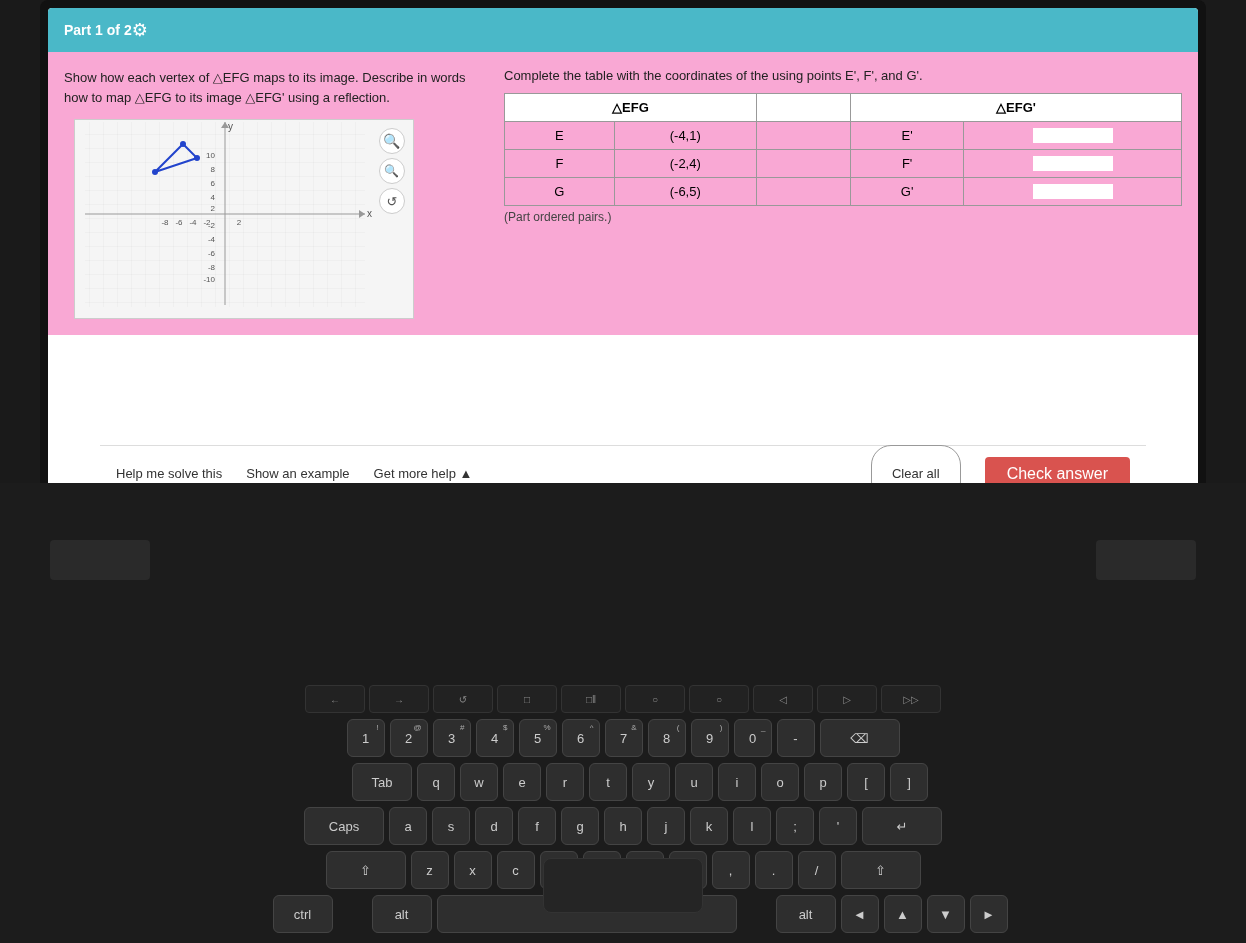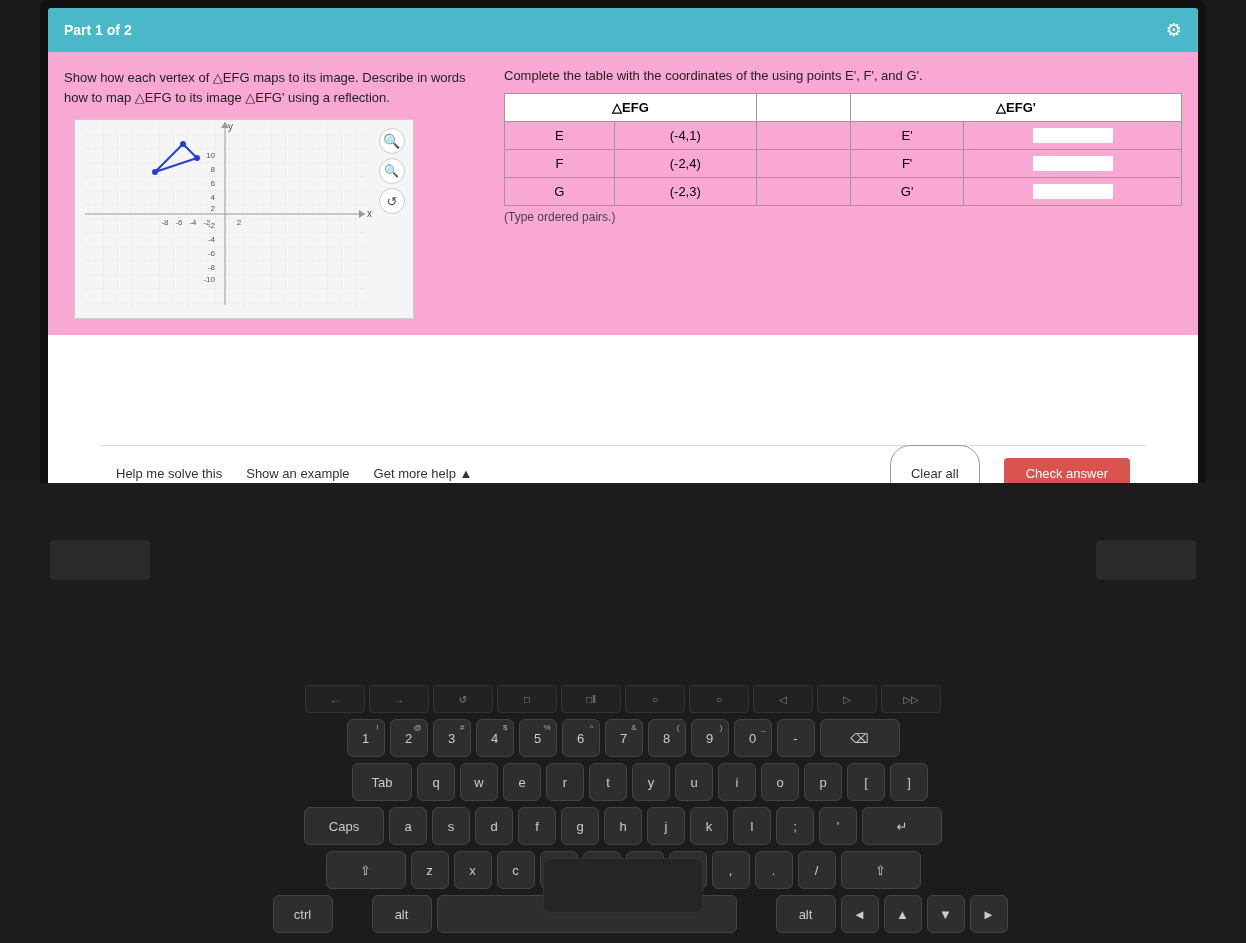--- a/index.html
+++ b/index.html
@@ -12,21 +12,20 @@
       position: relative;
     }
 
     
     .header-bar {
       background: #4ab8c8;
       height: 44px;
       display: flex;
       align-items: center;
       padding: 0 16px;
-      justify-content: space-between;
     }
     .header-title {
       color: #fff;
       font-size: 14px;
       font-weight: bold;
     }
     .gear-icon {
       color: #fff;
       font-size: 18px;
     }
@@ -165,21 +164,21 @@
       font-size: 13px;
       cursor: pointer;
       color: #333;
     }
     .check-btn {
       background: #d9534f;
       color: #fff;
       border: none;
       border-radius: 4px;
       padding: 8px 22px;
-      font-size: 13px;
+      font-size: 16px;
       cursor: pointer;
     }
 
     
     .keyboard-area {
       position: absolute;
       bottom: 0;
       left: 0;
       right: 0;
       height: 460px;
@@ -404,30 +403,30 @@
               <td>F</td>
               <td>(-2,4)</td>
               <td></td>
               <td>F'</td>
               <td>
                 <input type="text" placeholder="" style="">
               </td>
             </tr>
             <tr>
               <td>G</td>
-              <td>(-2,3)</td>
+              <td>(-6,5)</td>
               <td></td>
               <td>G'</td>
               <td>
                 <input type="text" placeholder="" style="">
               </td>
             </tr>
           </tbody>
         </table>
-        <p class="type-note">(Type ordered pairs.)</p>
+        <p class="type-note">(Part ordered pairs.)</p>
       </div>
 
     </div>
 
     <div class="bottom-bar">
       <a class="bottom-link">Help me solve this</a>
       <a class="bottom-link">Show an example</a>
       <a class="bottom-link">Get more help ▲</a>
       <button class="clear-btn">Clear all</button>
       <button class="check-btn">Check answer</button>

